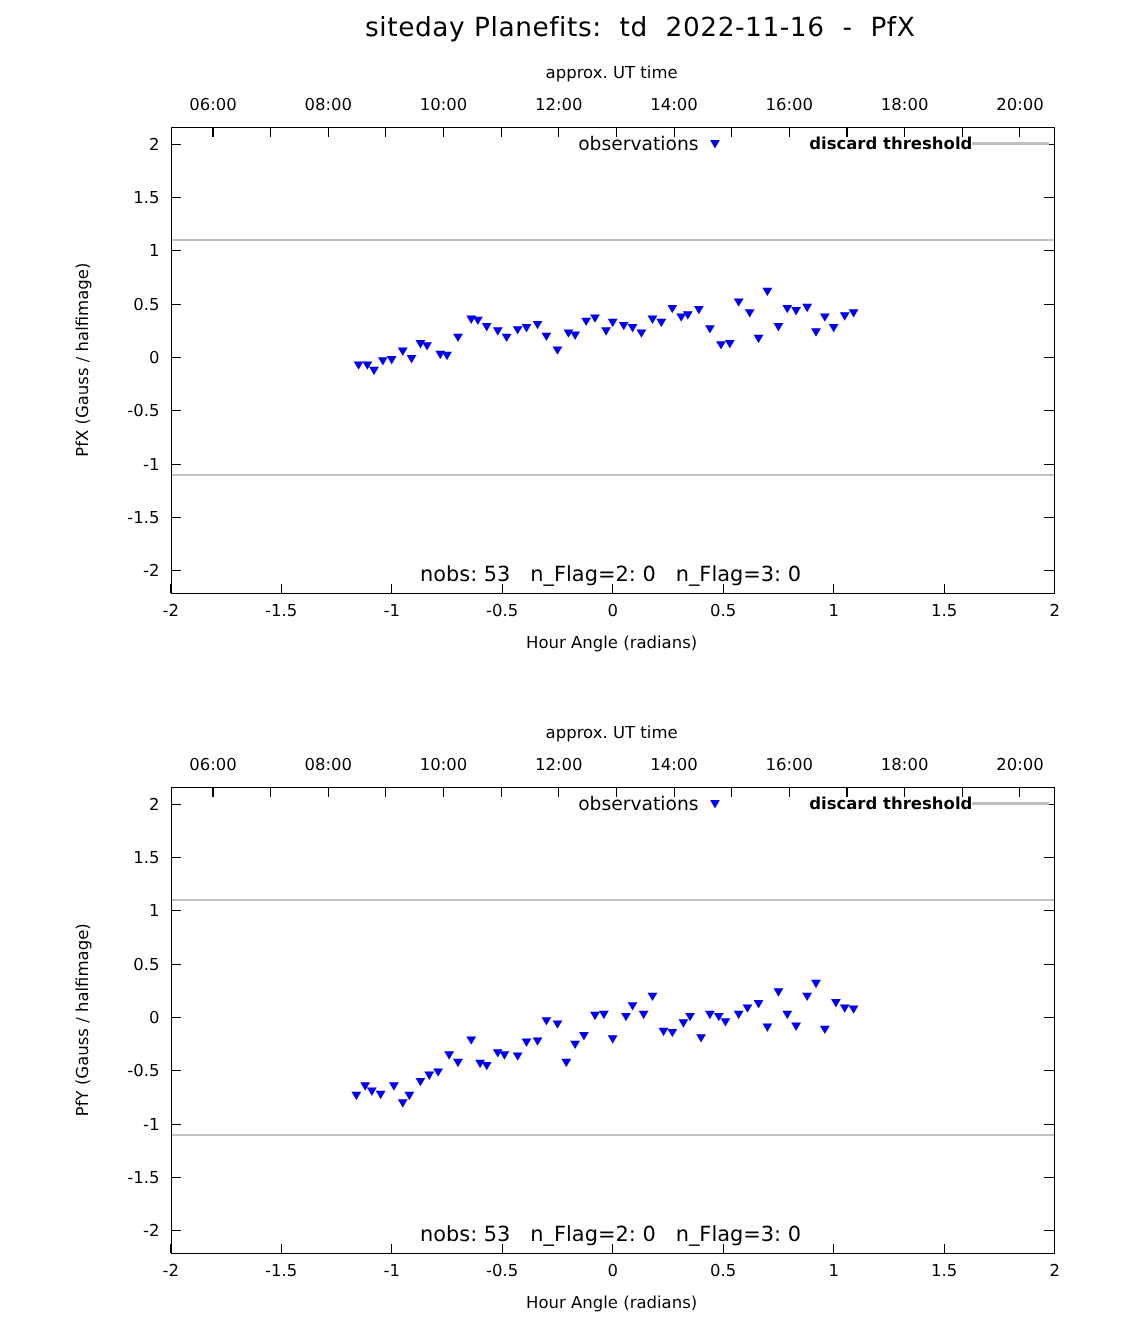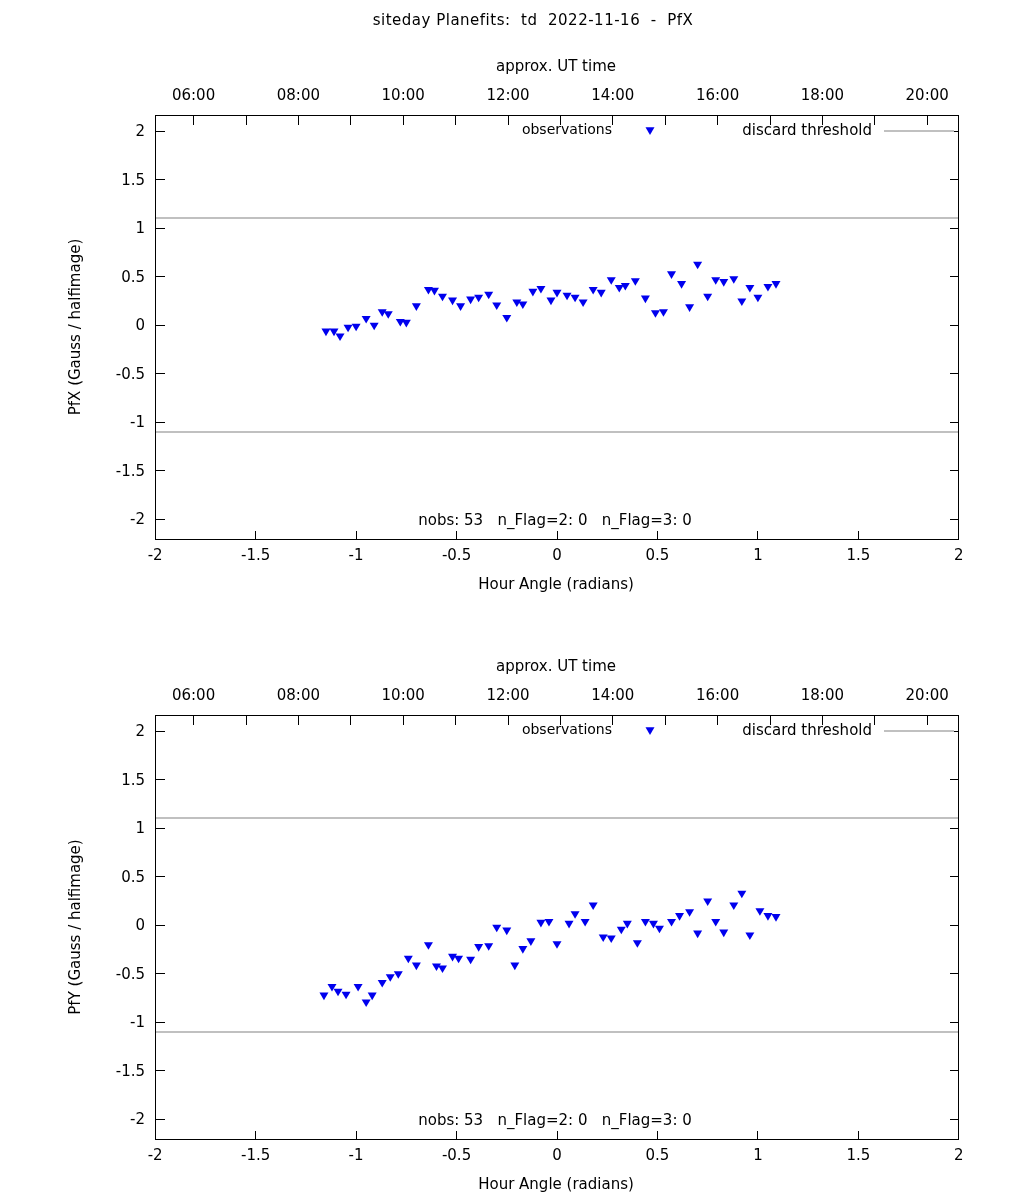--- a/index.html
+++ b/index.html
@@ -3,45 +3,45 @@
 <meta charset="utf-8">
 <style>
   html,body{margin:0;padding:0;background:#ffffff;}
   #figure{
     position:relative;width:1024px;height:1200px;background:#ffffff;
     font-family:"DejaVu Sans","Liberation Sans",sans-serif;color:#000;
     overflow:hidden;
   }
   .chart{position:absolute;left:0;width:1024px;height:600px;}
   .chart .title{
-    position:absolute;left:533px;top:11px;transform:translateX(-50%);
-    font-size:15px;white-space:pre;letter-spacing:0.5px;
+    position:absolute;left:582px;top:11px;transform:translateX(-50%);
+    font-size:24px;white-space:pre;letter-spacing:0.5px;
   }
   .chart .x2label{
     position:absolute;left:556px;top:57px;transform:translateX(-50%);
     font-size:15px;white-space:pre;text-align:right;
   }
   .chart .xlabel{
     position:absolute;left:556px;top:575px;transform:translateX(-50%);
     font-size:15px;white-space:pre;text-align:center;
   }
   .chart .ylabel{
     position:absolute;left:75px;top:327px;
     transform:translate(-50%,-50%) rotate(-90deg);
     font-size:15px;white-space:nowrap;
   }
   .chart .legend-obs{
-    position:absolute;right:412px;top:121px;font-size:14px;white-space:pre;
+    position:absolute;right:389px;top:121px;font-size:17px;white-space:pre;
   }
   .chart .legend-thr{
-    position:absolute;right:152px;top:121px;font-size:15px;white-space:pre;
+    position:absolute;right:140px;top:121px;font-size:15px;white-space:pre;font-weight:bold;
   }
   .chart .stats{
     position:absolute;left:555px;top:511px;transform:translateX(-50%);
-    font-size:15px;white-space:pre;
+    font-size:19px;white-space:pre;
   }
   .chart svg{position:absolute;left:0;top:0;}
 </style>
 </head>
 <body>
 
 <div id="figure">
 
   <div class="chart" style="top:0">
     <svg width="1024" height="600">

